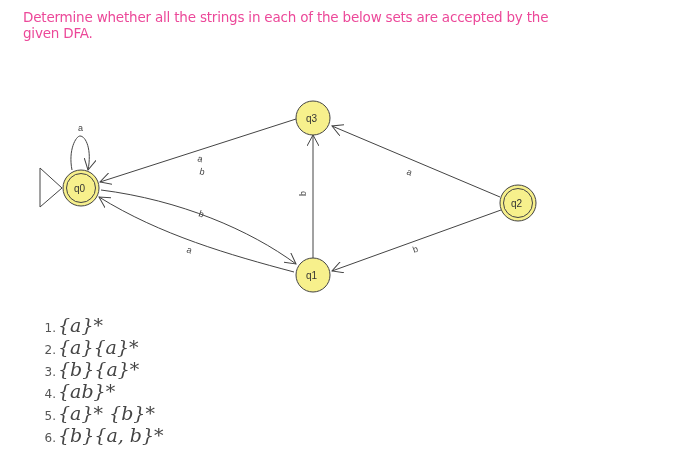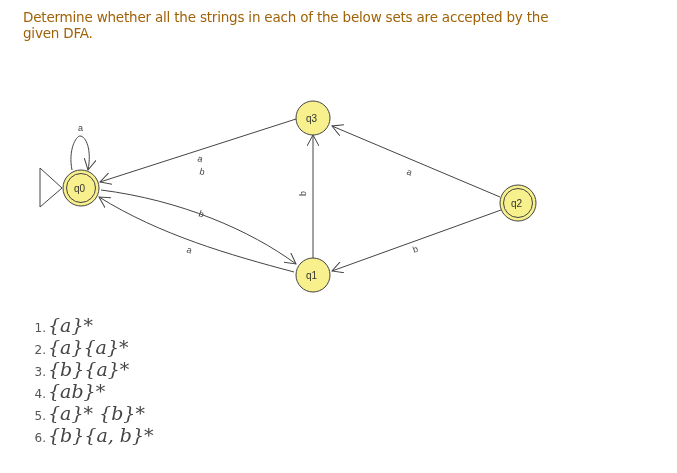--- a/index.html
+++ b/index.html
@@ -1,21 +1,21 @@
 <!DOCTYPE html>
 <html><head>
 <meta charset="utf-8">
 <style>
   html, body { margin:0; padding:0; background:#ffffff; }
   body { width:677px; height:473px; position:relative; overflow:hidden; font-family:"Liberation Sans", sans-serif; }
-  .question { position:absolute; left:23px; top:9px; width:560px; font-size:13.5px; line-height:16px; color:#a16207; font-family:"DejaVu Sans", sans-serif; letter-spacing:-0.2px; }
+  .question { position:absolute; left:23px; top:9px; width:560px; font-size:13.5px; line-height:16px; color:#ec4899; font-family:"DejaVu Sans", sans-serif; letter-spacing:-0.2px; }
   svg.dfa { position:absolute; left:0; top:0; }
   .state-label { font-family:"Liberation Sans", sans-serif; font-size:10px; fill:#333; }
   .edge-label { font-family:"Liberation Sans", sans-serif; font-size:9px; fill:#444; }
-  ol.sets { position:absolute; left:22px; top:314px; margin:0; padding:0; list-style:none; }
+  ol.sets { position:absolute; left:32px; top:314px; margin:0; padding:0; list-style:none; }
   ol.sets li { height:22px; line-height:22px; white-space:nowrap; color:#444; }
   .num { font-family:"DejaVu Sans", sans-serif; font-size:12px; color:#555; display:inline-block; width:24px; text-align:right; margin-right:2px; }
   .expr { font-family:"DejaVu Serif", serif; font-size:19px; font-style:italic; color:#444; }
 </style>
 </head>
 <body>
 
 <div class="question">Determine whether all the strings in each of the below sets are accepted by the given DFA.</div>
 
 <svg class="dfa" width="677" height="473" viewBox="0 0 677 473">

